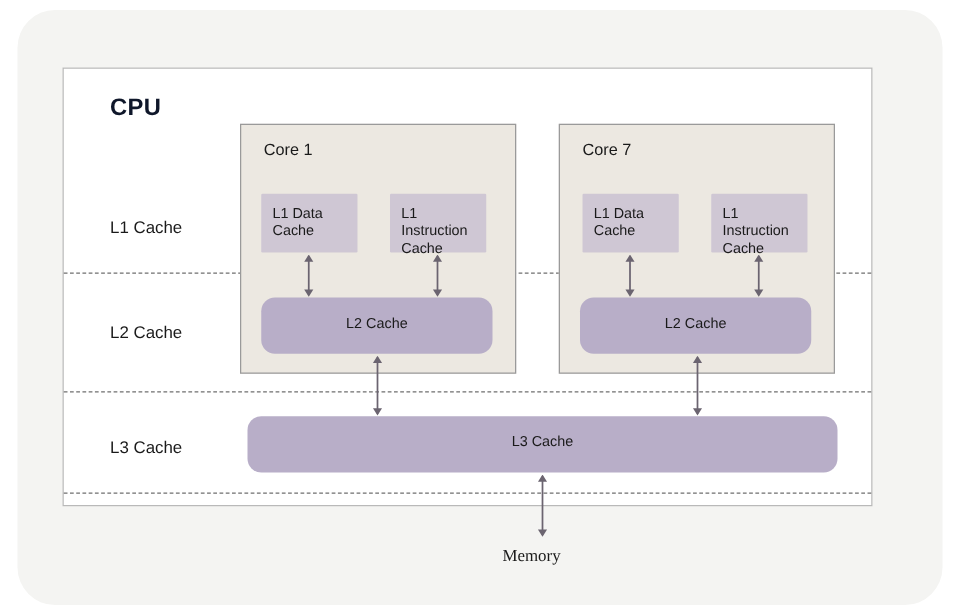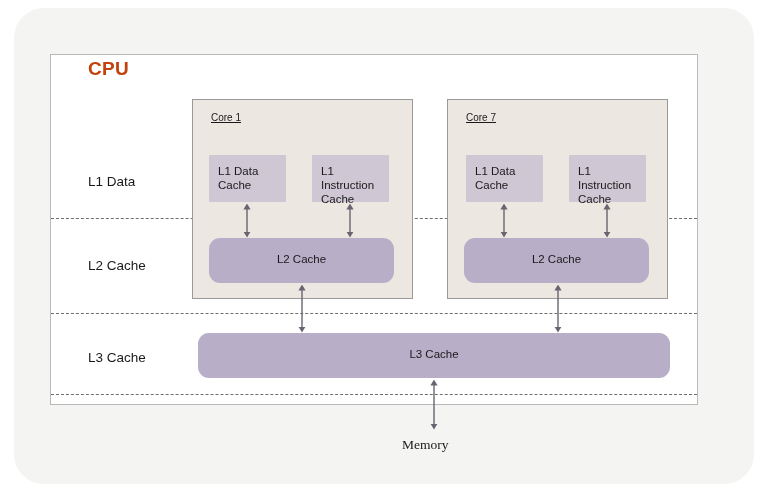--- a/index.html
+++ b/index.html
@@ -32,24 +32,24 @@
     top: 54px;
     width: 648px;
     height: 351px;
     background: #ffffff;
     border: 1px solid #b9b9b9;
     box-sizing: border-box;
   }
   #cpu-title {
     position: absolute;
     left: 88px;
-    top: 58px;
+    top: 76px;
     font-size: 19px;
     font-weight: bold;
-    color: #c2410c;
+    color: #0f172a;
     letter-spacing: 0.3px;
   }
   
   .tier-label {
     position: absolute;
     font-size: 13.5px;
     color: #1a1a1a;
     white-space: nowrap;
   }
   #tier-l1 { left: 88px; top: 174px; }
@@ -77,23 +77,22 @@
     background: #ece8e1;
     border: 1px solid #9a9a9a;
     box-sizing: border-box;
   }
   #core-1 { left: 192px; }
   #core-2 { left: 447px; }
   .core-title {
     position: absolute;
     left: 18px;
     top: 12px;
-    font-size: 10px;
-    color: #1a1a1a;
-    text-decoration: underline;
+    font-size: 13px;
+    color: #1a1a1a;
   }
 
   
   .l1-box {
     position: absolute;
     width: 77px;
     height: 47px;
     background: #cfc7d4;
     border-radius: 1px;
     box-sizing: border-box;
@@ -182,21 +181,21 @@
   <div id="card"></div>
 
   <div id="cpu-box"></div>
 
   <div id="cpu-title">CPU</div>
 
   <div class="dashed-line" id="dash-1"></div>
   <div class="dashed-line" id="dash-2"></div>
   <div class="dashed-line" id="dash-3"></div>
 
-  <div class="tier-label" id="tier-l1">L1 Data</div>
+  <div class="tier-label" id="tier-l1">L1 Cache</div>
   <div class="tier-label" id="tier-l2">L2 Cache</div>
   <div class="tier-label" id="tier-l3">L3 Cache</div>
 
   <div class="core-panel" id="core-1">
     <div class="core-title">Core 1</div>
   </div>
   <div class="core-panel" id="core-2">
     <div class="core-title">Core 7</div>
   </div>
 

